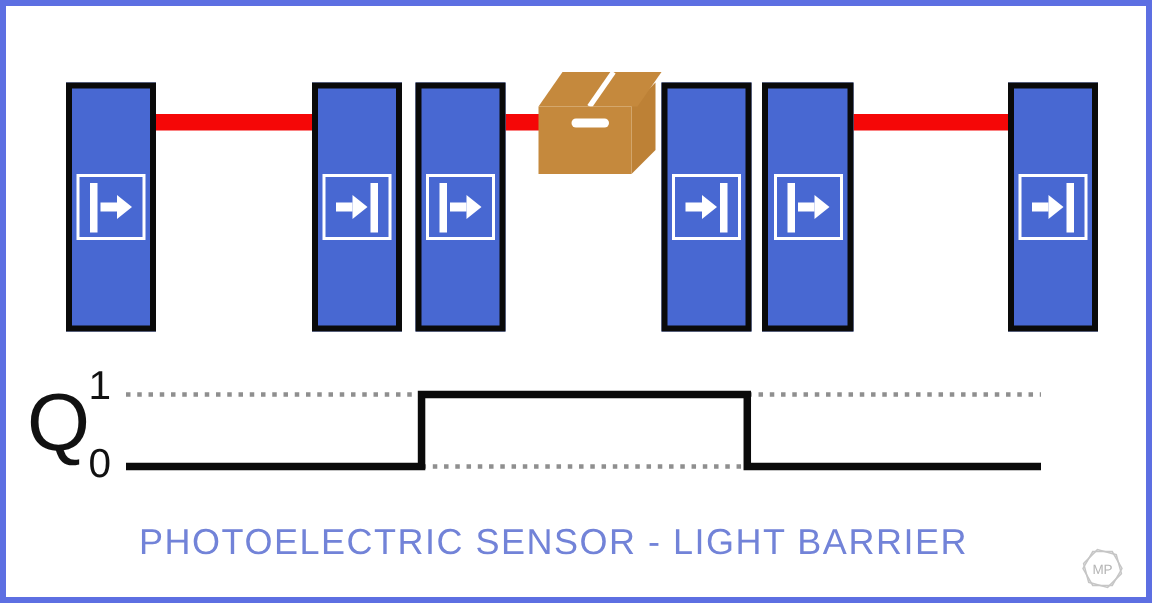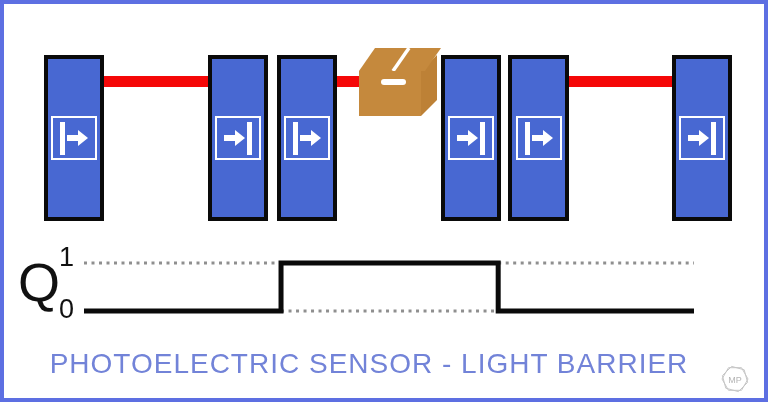--- a/index.html
+++ b/index.html
@@ -55,21 +55,21 @@
   #q-polyline{fill:none;stroke:#0a0a0a;stroke-width:5;stroke-linejoin:miter;}
   #dotted-group line{stroke:#8f8f8f;stroke-width:3;stroke-dasharray:3 4.5;}
   .q-label{position:absolute;left:14px;top:251px;font-size:54px;line-height:1;color:#111;}
   .lvl{position:absolute;left:55px;font-size:27px;line-height:1;color:#111;}
   .lvl-1{top:240px;}
   .lvl-0{top:292px;}
   
   .caption{
     position:absolute;left:0;top:344px;width:730px;
     text-align:center;
-    font-size:28px;font-weight:300;letter-spacing:1px;
+    font-size:24px;font-weight:300;letter-spacing:1px;
     color:#7283d8;
   }
   .logo-svg{position:absolute;left:710px;top:356px;}
   .logo-svg .hex{fill:none;stroke:#c6c6c6;stroke-width:1;}
   .logo-svg text{fill:#b5b5b5;font-family:"Liberation Sans",sans-serif;font-size:9px;}
 </style>
 </head>
 <body>
 
 <div class="frame">

